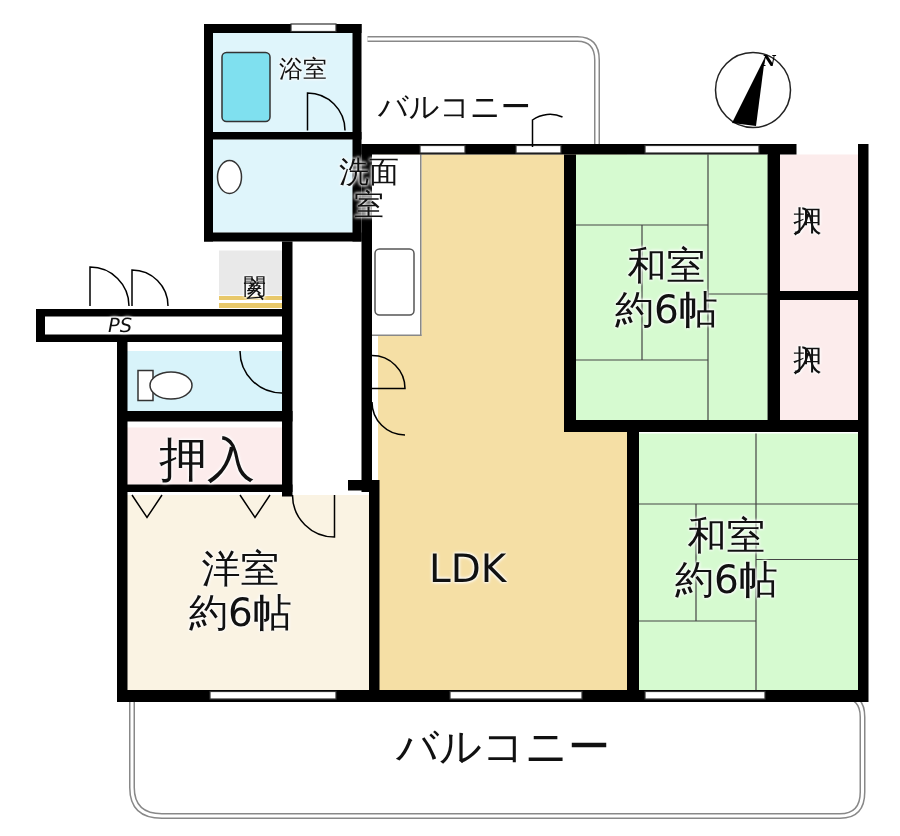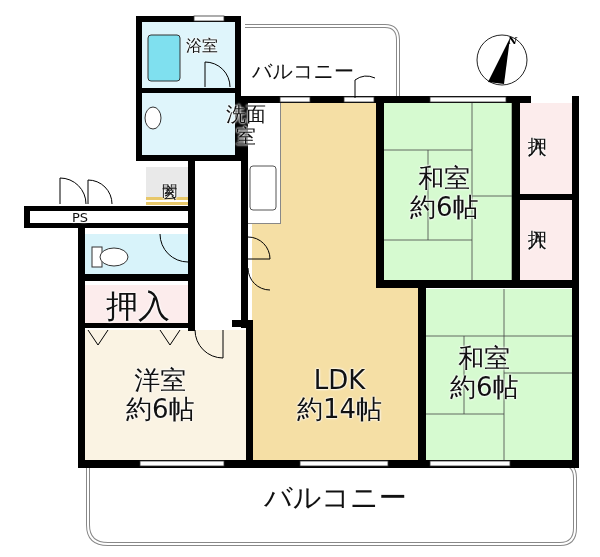--- a/index.html
+++ b/index.html
@@ -117,29 +117,28 @@
       <text x="508" y="44" font-size="10" font-style="italic" font-weight="bold" font-family="DejaVu Serif, serif" fill="#000">N</text>
     </g>
   </svg>
 
   <div class="lbl" style="left:186px;top:37px;font-size:16px;">浴室</div>
   <div class="lbl" style="left:178px;top:103px;font-size:20px;margin-left:48px;">
     <div>洗面</div>
     <div>室</div>
   </div>
   <div class="lbl vert" style="left:161px;top:172px;font-size:15px;">玄関</div>
-  <div class="lbl" style="left:72px;top:211px;font-size:13px;">PS</div>
+  <div class="lbl" style="left:72px;top:211px;font-size:13px;font-style:italic;">PS</div>
   <div class="lbl" style="left:106px;top:289px;font-size:32px;">押入</div>
   <div class="lbl" style="left:126px;top:366px;font-size:26px;">
     <div>洋室</div>
     <div>約6帖</div>
   </div>
-  <div class="lbl" style="left:297px;top:366px;font-size:26px;">
+  <div class="lbl" style="left:286px;top:366px;font-size:26px;">
     <div>LDK</div>
-    <div>約14帖</div>
   </div>
   <div class="lbl" style="left:410px;top:164px;font-size:26px;">
     <div>和室</div>
     <div>約6帖</div>
   </div>
   <div class="lbl" style="left:450px;top:344px;font-size:26px;">
     <div>和室</div>
     <div>約6帖</div>
   </div>
   <div class="lbl vert" style="left:527px;top:122px;font-size:19px;">押入</div>

